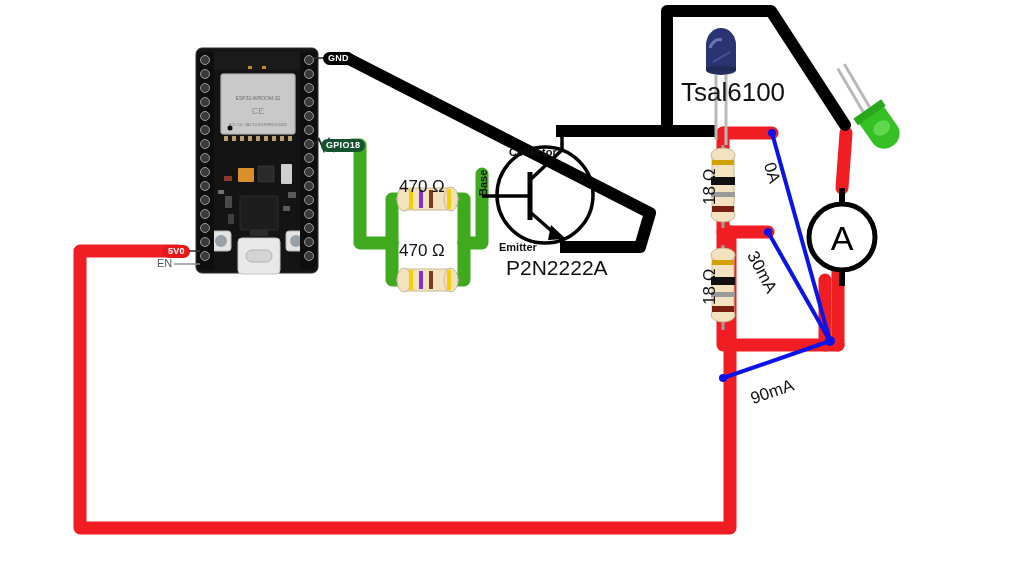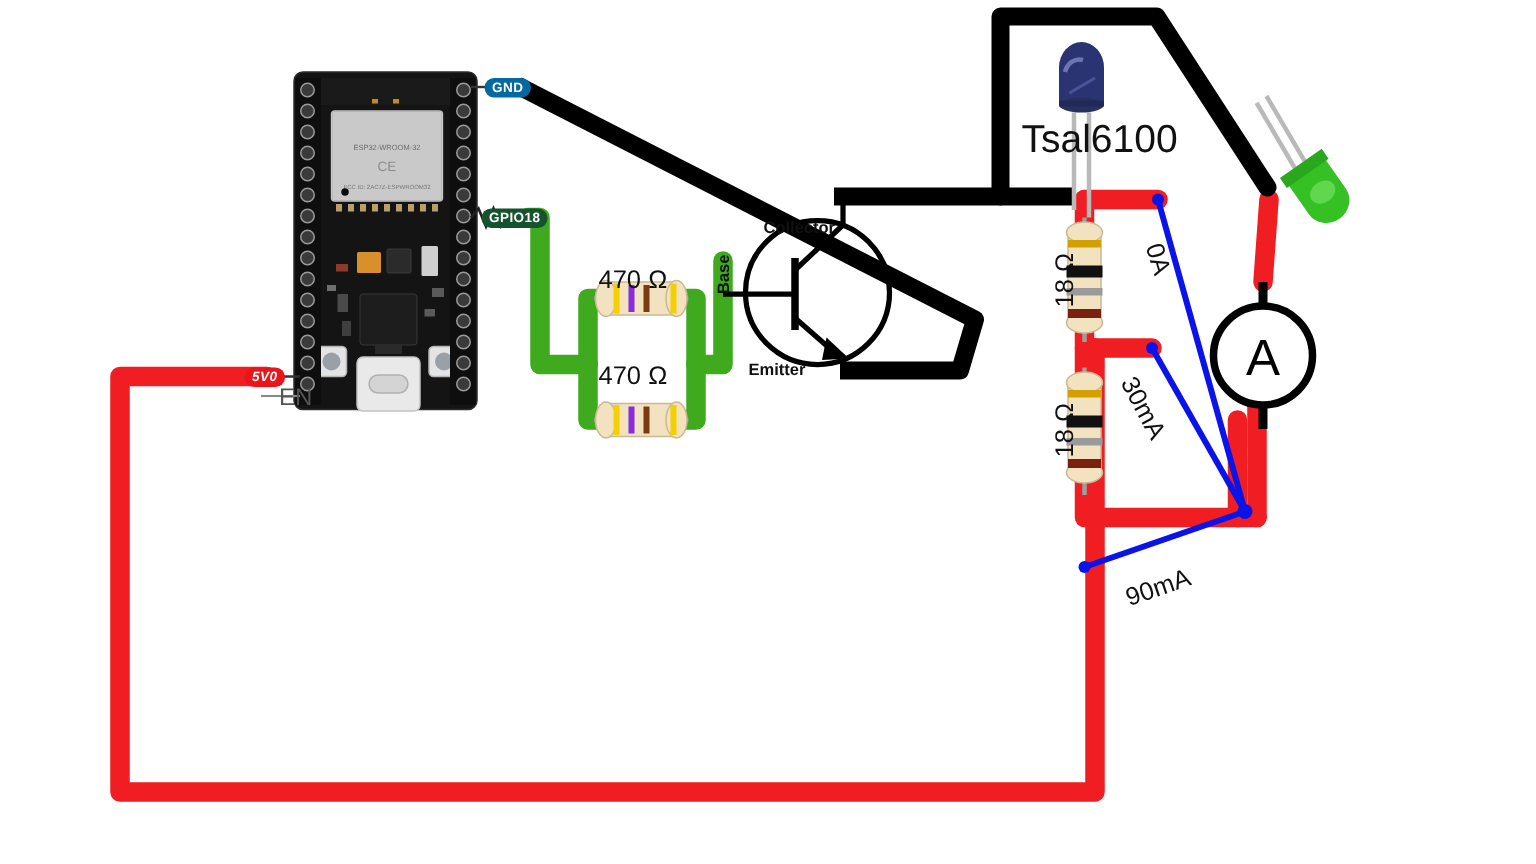--- a/index.html
+++ b/index.html
@@ -39,28 +39,27 @@
   .pin-tag {
     position: absolute;
     font-size: 9px;
     font-weight: bold;
     color: #ffffff;
     padding: 1px 5px 2px 5px;
     border-radius: 7px;
     letter-spacing: 0.3px;
     line-height: 10px;
   }
-  .pin-gnd { background: #0369a1; }
+  .pin-gnd { background: #000000; }
   .pin-gpio { background: #14532d; }
   .pin-5v { background: #e8151b; }
   .pin-en-text {
     position: absolute;
-    font-size: 16px;
+    font-size: 11px;
     color: #555555;
-    margin-left: 29px;
   }
 </style>
 </head>
 <body>
 
 <div id="canvas">
 
   <svg class="layer" viewBox="0 0 1024 576">
 
     <g>
@@ -284,32 +283,33 @@
       <path d="M 314 145 l 5 -6 l 5 12 l 5 -12 l 5 12 l 5 -6 l 5 0" stroke="#222" stroke-width="1.8" fill="none"></path>
       <line x1="200" y1="251" x2="178" y2="251" stroke="#333" stroke-width="1.6"></line>
       <line x1="200" y1="264" x2="182" y2="264" stroke="#8a8a8a" stroke-width="1.4"></line>
       <line x1="182" y1="264" x2="174" y2="264" stroke="#8a8a8a" stroke-width="1.4"></line>
     </g>
 
   </svg>
 
   <div class="pin-tag pin-gnd" style="left:323px; top:52px;">GND</div>
   <div class="pin-tag pin-gpio" style="left:321px; top:139px;">GPIO18</div>
-  <div class="pin-tag pin-5v" style="left:163px; top:245px;font-style:italic;">5V0</div>
+  <div class="pin-tag pin-5v" style="left:163px; top:245px;">5V0</div>
   <div class="pin-en-text" style="left:157px; top:257px;">EN</div>
 
   <div class="lbl lbl-470" style="left:399px; top:177px;">470 Ω</div>
   <div class="lbl lbl-470" style="left:399px; top:241px;">470 Ω</div>
 
   <div class="lbl lbl-470 rot90" style="left:700px; top:205px;">18 Ω</div>
   <div class="lbl lbl-470 rot90" style="left:700px; top:305px;">18 Ω</div>
 
   <div class="lbl lbl-term" style="left:509px; top:146px;">Collector</div>
   <div class="lbl lbl-term rot90" style="left:477px; top:196px;">Base</div>
   <div class="lbl lbl-term" style="left:499px; top:241px;text-align:center;">Emitter</div>
+  <div class="lbl lbl-part" style="left:506px; top:256px;">P2N2222A</div>
 
   <div class="lbl lbl-tsal" style="left:681px; top:77px;">Tsal6100</div>
 
   <div class="lbl lbl-470" style="left:778px; top:160px; transform:rotate(73deg); transform-origin:left top;">0A</div>
   <div class="lbl lbl-470" style="left:760px; top:248px; transform:rotate(62deg); transform-origin:left top;">30mA</div>
   <div class="lbl lbl-470" style="left:748px; top:390px; transform:rotate(-19deg); transform-origin:left top;">90mA</div>
 
 </div>
 
 </body></html>

